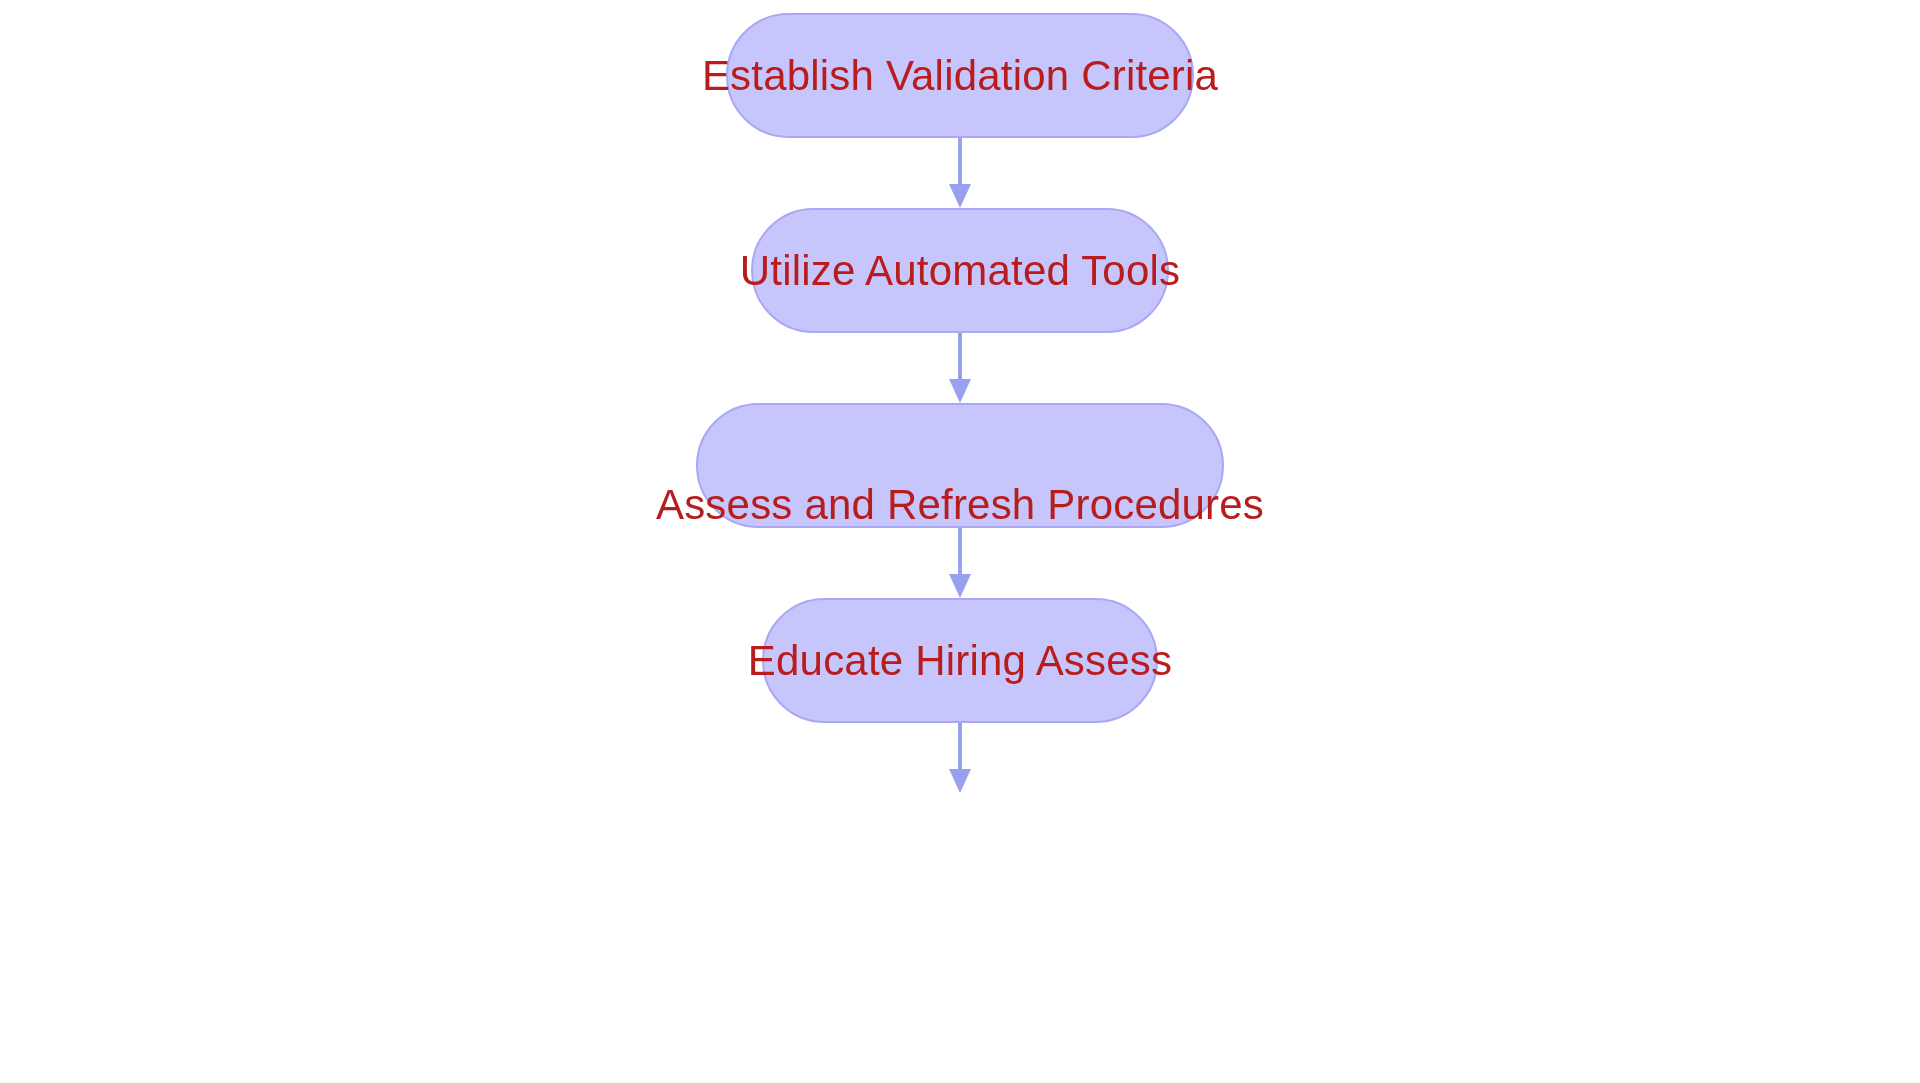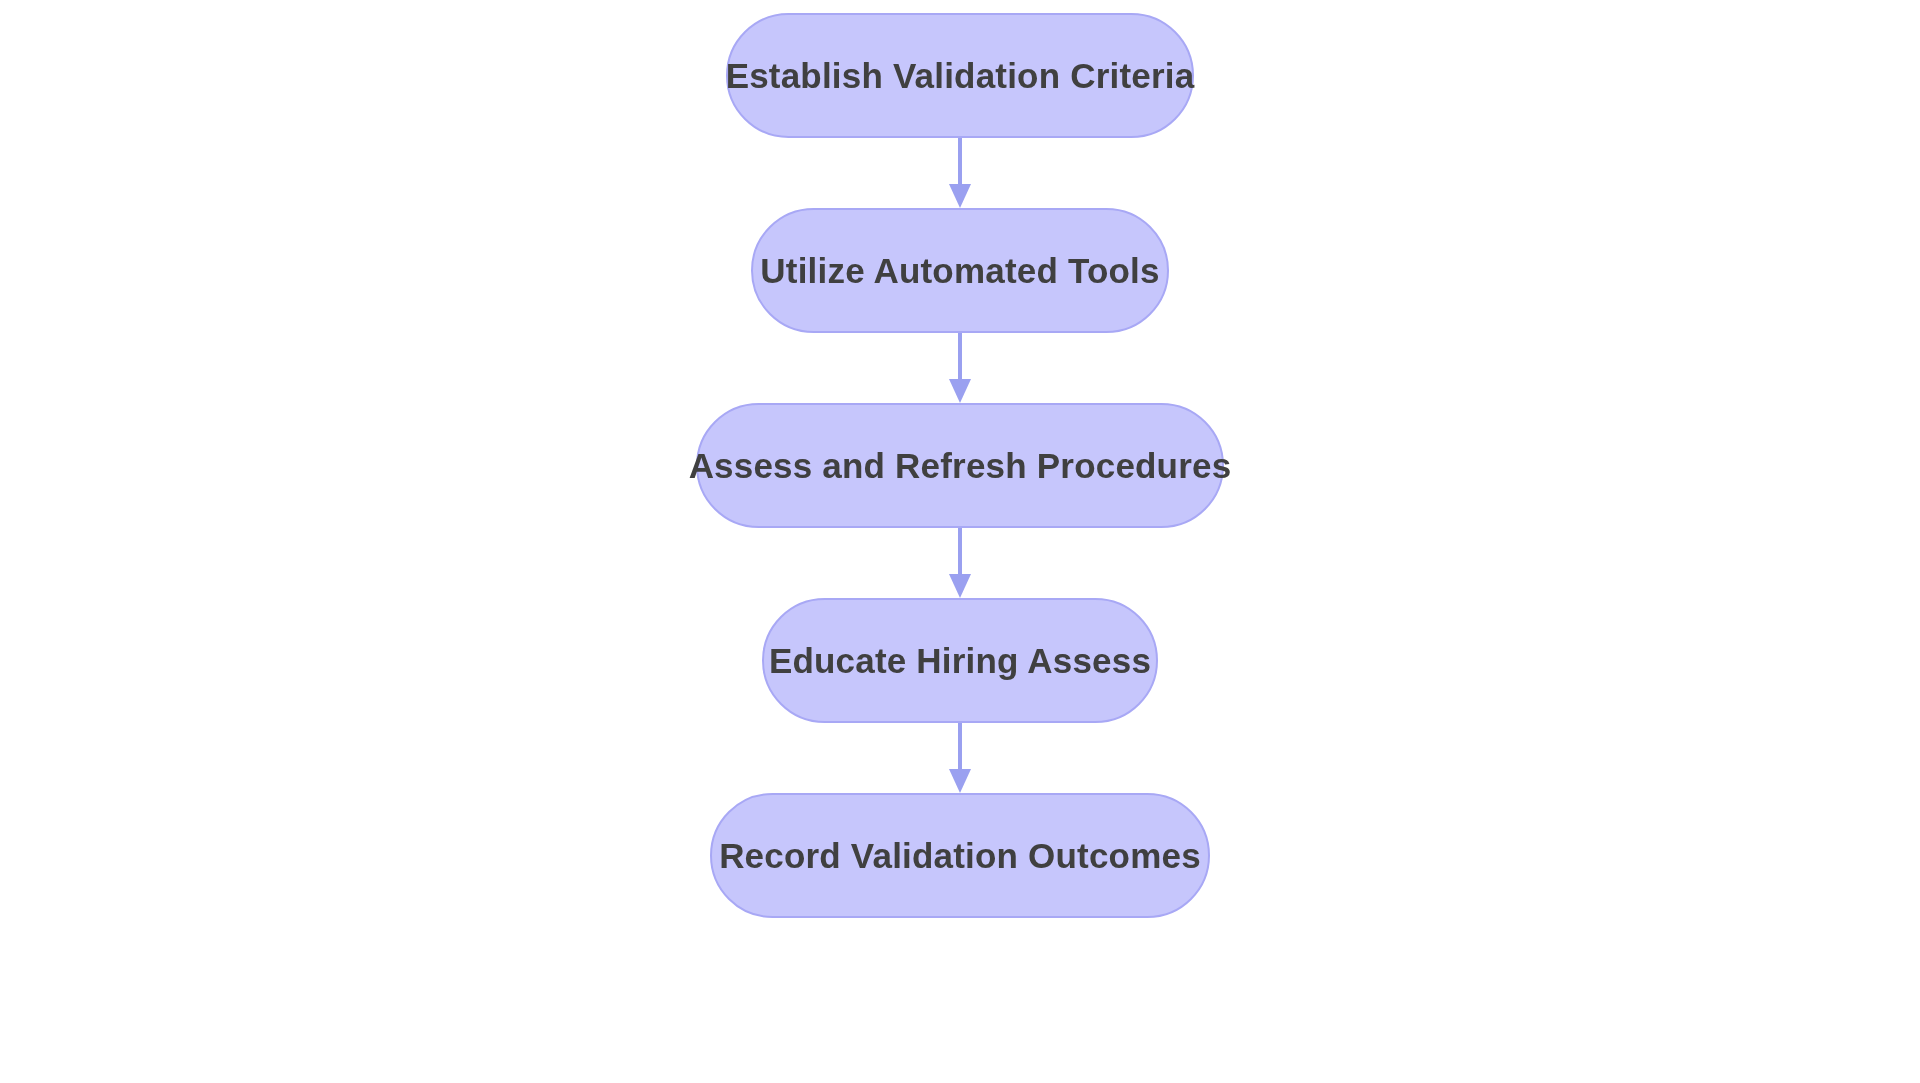--- a/index.html
+++ b/index.html
@@ -41,23 +41,23 @@
     border-radius: 62.5px;
     background: #c6c6fc;
     border: 2px solid #a8a8f5;
     display: flex;
     align-items: center;
     justify-content: center;
     flex: 0 0 auto;
   }
 
   .node-label {
-    color: #404040;
-    font-size: 35px;
-    font-weight: 700;
+    color: #b91c1c;
+    font-size: 42px;
+    font-weight: 400;
     letter-spacing: 0.2px;
     white-space: nowrap;
     line-height: 1;
   }
 
   .connector {
     width: 60px;
     height: 70px;
     flex: 0 0 auto;
     position: relative;
@@ -65,21 +65,21 @@
 
   .connector svg {
     display: block;
     width: 60px;
     height: 70px;
   }
 
   
   .node-w0 { width: 468px; }
   .node-w1 { width: 418px; text-align: right; }
-  .node-w2 { width: 528px; }
+  .node-w2 { width: 528px; align-items: flex-end; }
   .node-w3 { width: 396px; }
   .node-w4 { width: 500px; }
 </style>
 </head>
 <body>
 
 <div id="flowchart">
   <div class="flow-column">
 
     <div class="node node-w0">
@@ -119,18 +119,15 @@
       <span class="node-label">Educate Hiring Assess</span>
     </div>
 
     <div class="connector">
       <svg viewBox="0 0 60 70" xmlns="http://www.w3.org/2000/svg" aria-hidden="true">
         <line x1="30" y1="0" x2="30" y2="47" stroke="#9aa0f0" stroke-width="4"></line>
         <polygon points="19,46 41,46 30,70" fill="#9aa0f0"></polygon>
       </svg>
     </div>
 
-    <div class="node node-w4">
-      <span class="node-label">Record Validation Outcomes</span>
-    </div>
 
   </div>
 </div>
 
 </body></html>

